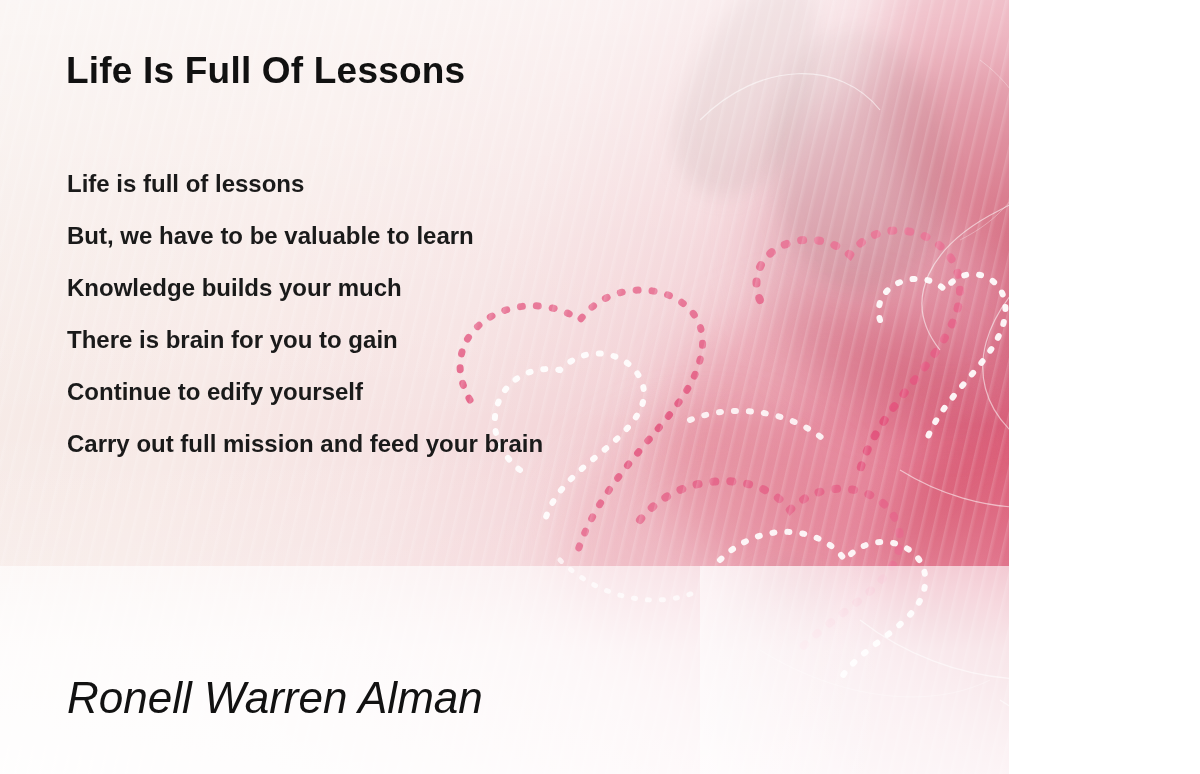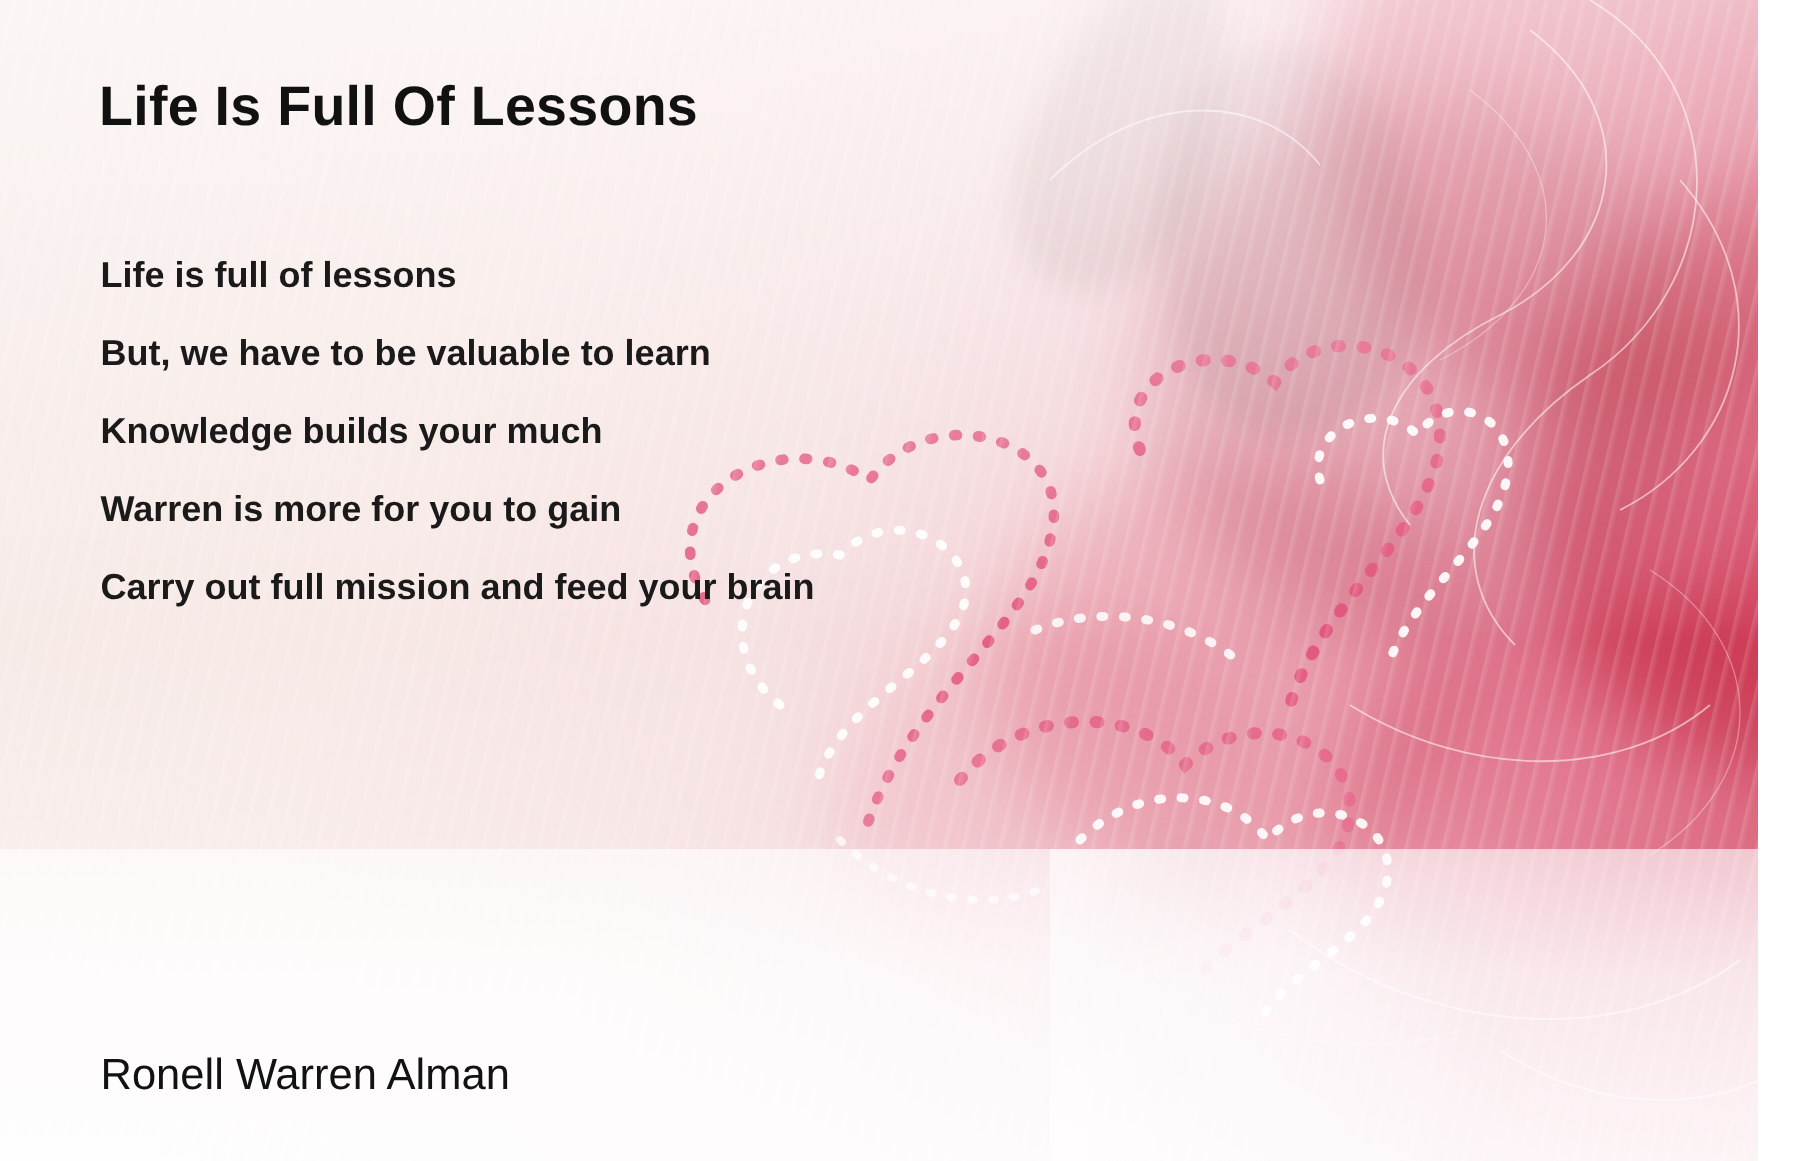--- a/index.html
+++ b/index.html
@@ -8,21 +8,21 @@
   }
   body {
     width: 1200px;
     height: 774px;
     overflow: hidden;
     font-family: "Liberation Sans", sans-serif;
   }
 
   .poem-card {
     position: relative;
-    width: 1172px;
+    width: 1009px;
     height: 774px;
     overflow: hidden;
     background: #0f766e;
   }
 
   
   .bg-base {
     position: absolute;
     inset: 0;
     background:
@@ -99,22 +99,23 @@
   .poem-line {
     font-size: 24px;
     font-weight: bold;
     color: #1a1a1a;
     line-height: 52px;
     white-space: nowrap;
   }
   .poem-author {
     position: absolute;
     left: 67px;
-    top: 701px;
-    font-size: 29px;
+    top: 673px;
+    font-size: 44px;
+    font-style: italic;
     color: #121212;
     white-space: nowrap;
   }
 </style>
 </head>
 <body>
 
 <div class="poem-card">
 
   <div class="bg-base"></div>
@@ -164,19 +165,20 @@
   <div class="bg-lightwash"></div>
   <div class="bg-lowerwhite"></div>
   <div class="bg-lowerwhite right-fade"></div>
 
   <div class="poem-title">Life Is Full Of Lessons</div>
 
   <div class="poem-body">
     <div class="poem-line">Life is full of lessons</div>
     <div class="poem-line">But, we have to be valuable to learn</div>
     <div class="poem-line">Knowledge builds your much</div>
-    <div class="poem-line">Warren is more for you to gain</div>
+    <div class="poem-line">There is brain for you to gain</div>
+    <div class="poem-line">Continue to edify yourself</div>
     <div class="poem-line">Carry out full mission and feed your brain</div>
   </div>
 
   <div class="poem-author">Ronell Warren Alman</div>
 
 </div>
 
 </body></html>

